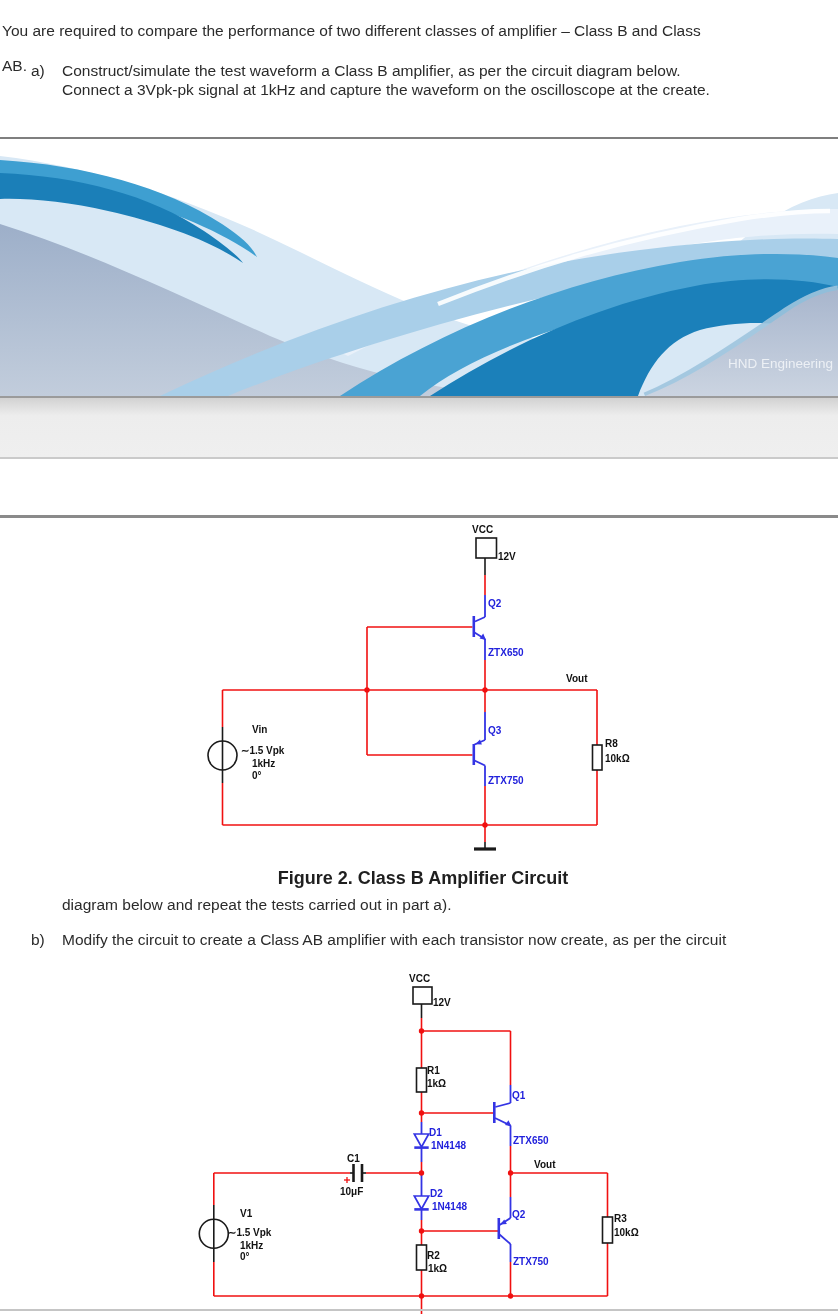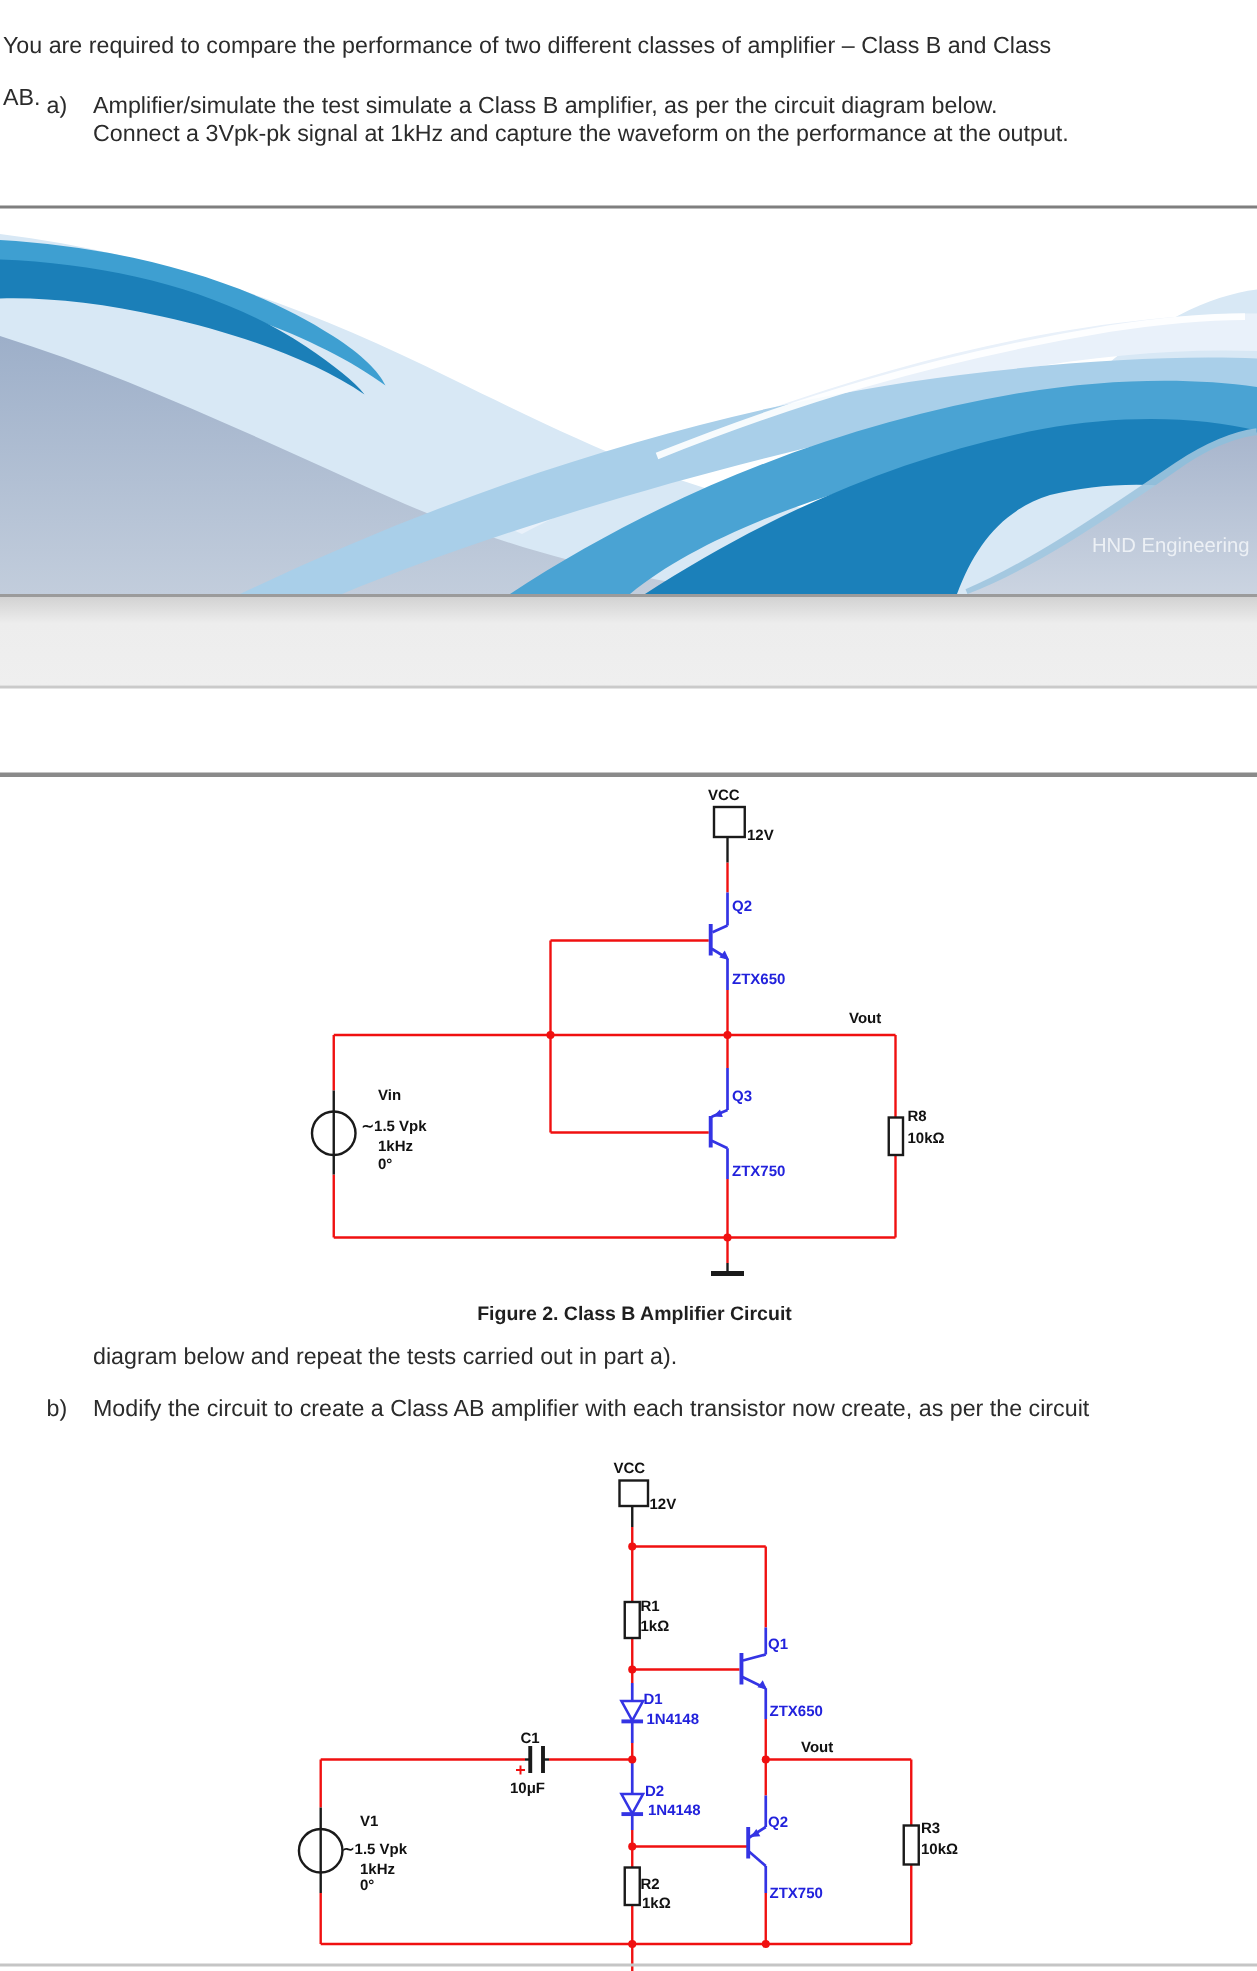--- a/index.html
+++ b/index.html
@@ -1,19 +1,19 @@
 <!DOCTYPE html>
 <html><head>
 <meta charset="utf-8">
 <style>
   html,body{margin:0;padding:0;background:#fff;}
   .page{position:relative;width:838px;height:1314px;background:#fff;overflow:hidden;
         font-family:"Liberation Sans",sans-serif;color:#272727;}
   .tline{position:absolute;font-size:15.5px;line-height:19px;white-space:nowrap;color:#2b2b2b;margin-top:20px;}
-  .caption{position:absolute;font-size:13px;font-weight:bold;color:#1f1f1f;text-align:center;}
+  .caption{position:absolute;font-size:18px;font-weight:bold;color:#1f1f1f;text-align:center;}
   .rule{position:absolute;left:0;width:838px;}
   .svgabs{position:absolute;left:0;}
   .grayband{position:absolute;left:0;width:838px;}
   
   .w{stroke:#F01010;stroke-width:1.6;fill:none;}
   .bk{stroke:#1a1a1a;stroke-width:1.6;fill:none;}
   .gnd{stroke:#1a1a1a;stroke-width:3.2;fill:none;}
   .s{stroke:#3434E4;stroke-width:1.8;fill:none;}
   .sb{stroke:#3434E4;stroke-width:2.6;fill:none;}
   .af{fill:#3434E4;stroke:none;}
@@ -30,22 +30,22 @@
 
 <div class="page">
 
   <div>
     <div class="tline" style="left:2px;top:1px">You are required to compare the performance of two different classes of amplifier – Class B and Class</div>
     <div class="tline" style="left:2px;top:36px">AB.</div>
   </div>
 
   <div>
     <div class="tline" style="left:31px;top:41px">a)</div>
-    <div class="tline" style="left:62px;top:41px">Amplifier/simulate the test simulate a Class B amplifier, as per the circuit diagram below.</div>
-    <div class="tline" style="left:62px;top:60px">Connect a 3Vpk-pk signal at 1kHz and capture the waveform on the performance at the output.</div>
+    <div class="tline" style="left:62px;top:41px">Construct/simulate the test waveform a Class B amplifier, as per the circuit diagram below.</div>
+    <div class="tline" style="left:62px;top:60px">Connect a 3Vpk-pk signal at 1kHz and capture the waveform on the oscilloscope at the create.</div>
   </div>
 
   <div class="rule" style="top:137px;height:2px;background:#7F7F7F"></div>
 
   <svg class="svgabs" style="top:140px" width="838" height="256" viewBox="0 0 838 256">
     <defs>
       <linearGradient id="gHill" x1="0" y1="0" x2="0" y2="1">
         <stop offset="0" stop-color="#9DAFC9"></stop>
           <stop offset="1" stop-color="#C2CDDC"></stop>
       </linearGradient>

